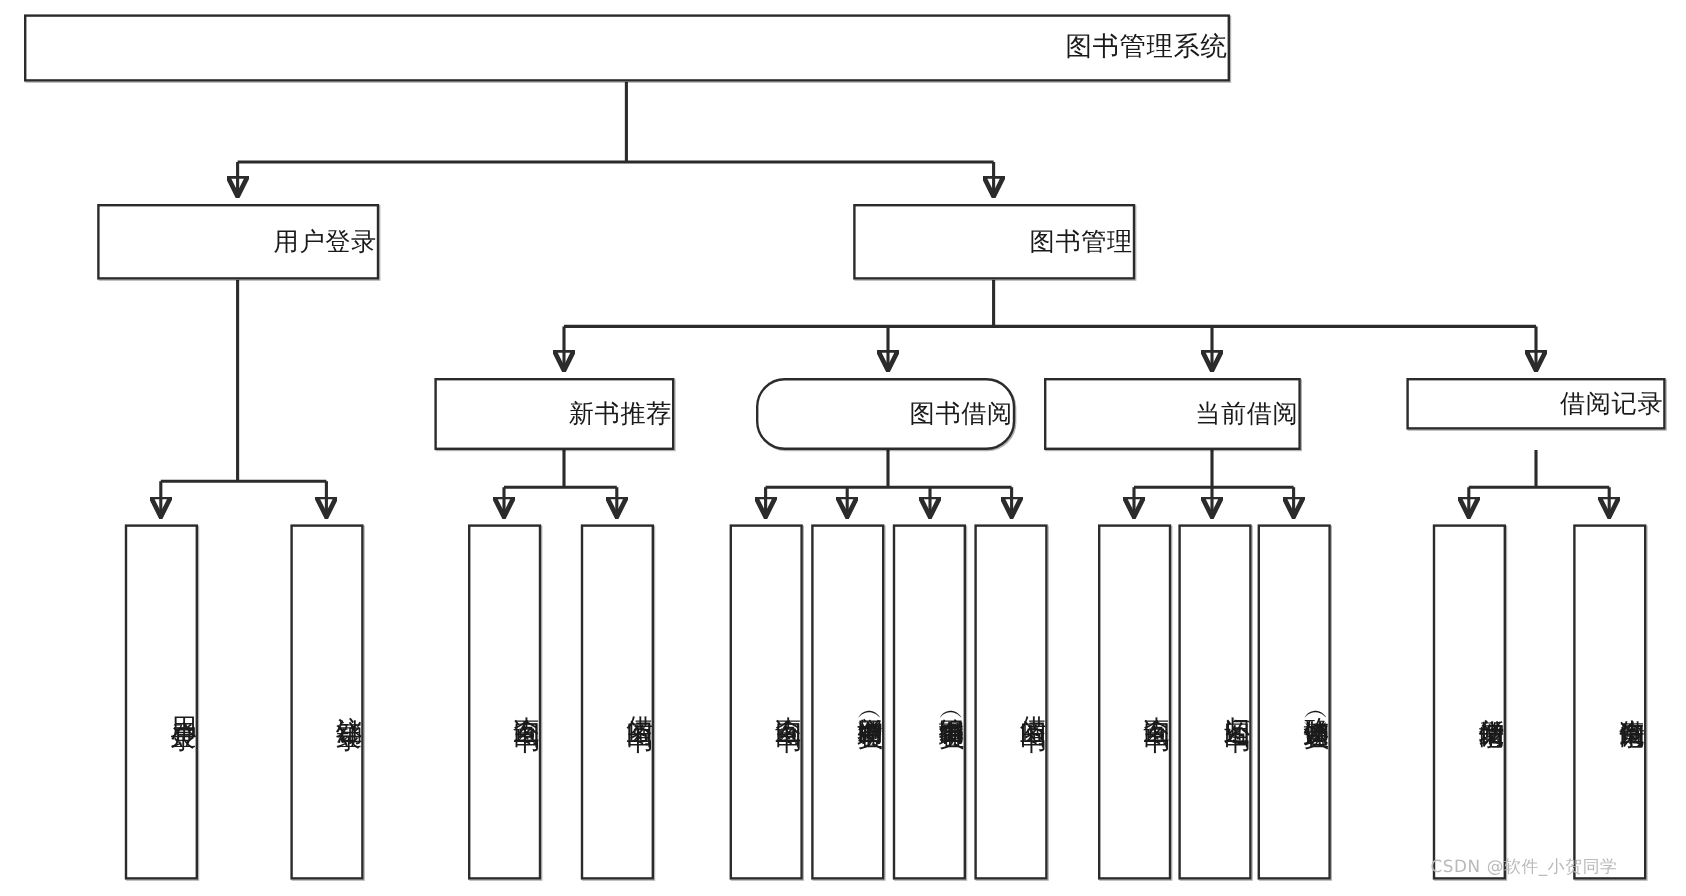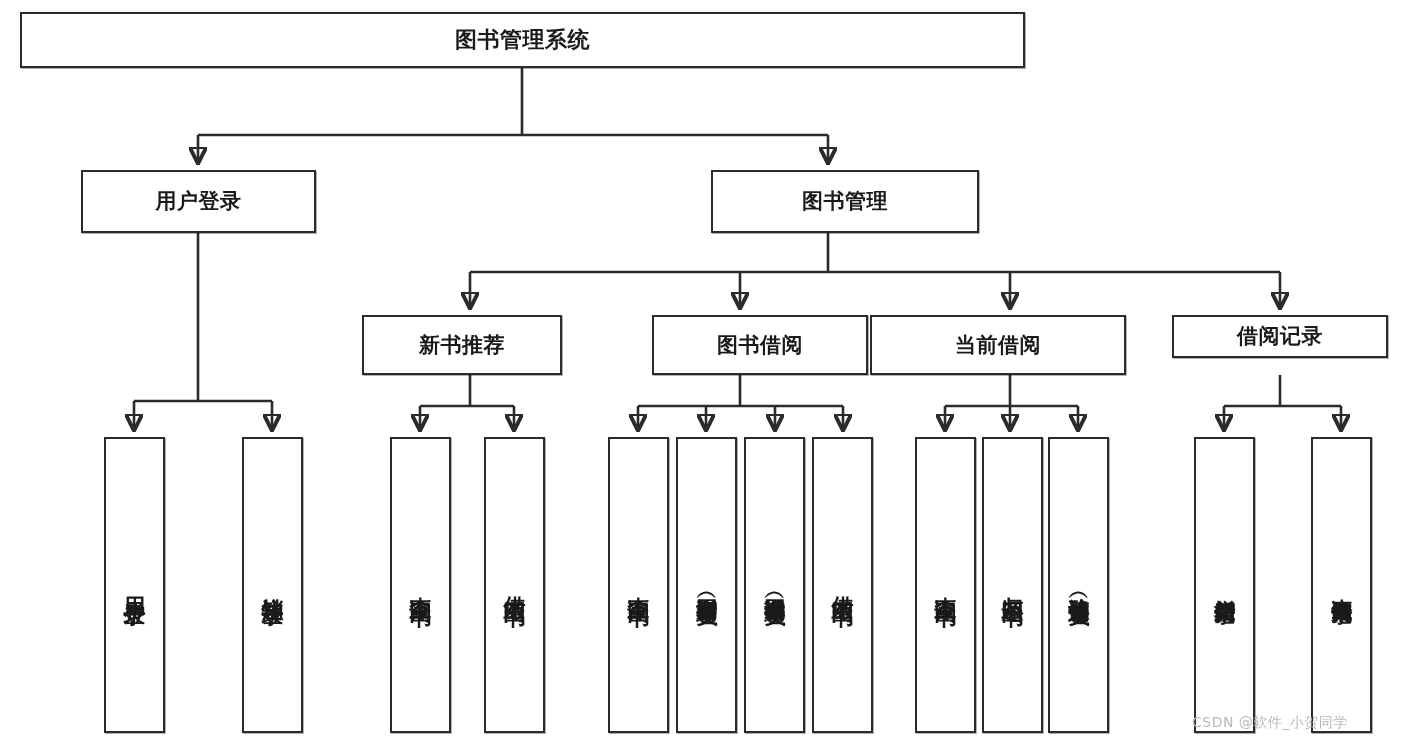--- a/index.html
+++ b/index.html
@@ -13,22 +13,21 @@
 
   
   .node{
     position:absolute;
     background:#ffffff;
     border:2.5px solid #2b2b2b;
     box-sizing:border-box;
     box-shadow:1px 1px 0 rgba(0,0,0,0.30);
     display:flex;
     align-items:center;
-    justify-content:center;
-    font-weight:bold;
+    justify-content:flex-end;
   }
   .node .lbl{
     color:#1a1a1a;
     letter-spacing:0.5px;
     white-space:nowrap;
     line-height:1.25;
   }
   
   .h .lbl{font-size:21px;}
   .root .lbl{font-size:22px;}
@@ -113,31 +112,31 @@
     <line x1="1341" y1="406" x2="1341" y2="430" marker-end="url(#arw)"></line>
   </svg>
 
   <div class="node h root" style="left:20px;top:12px;width:1005px;height:56px;">
     <span class="lbl">图书管理系统</span>
   </div>
 
   <div class="node h" style="left:81px;top:170px;width:235px;height:63px;">
     <span class="lbl">用户登录</span>
   </div>
-  <div class="node h" style="left:711px;top:170px;width:268px;height:63px;">
+  <div class="node h" style="left:711px;top:170px;width:235px;height:63px;">
     <span class="lbl">图书管理</span>
   </div>
 
   <div class="node h" style="left:362px;top:315px;width:200px;height:60px;">
     <span class="lbl">新书推荐</span>
   </div>
-  <div class="node h" style="left:652px;top:315px;width:216px;height:60px;">
+  <div class="node h" style="left:630px;top:315px;width:216px;height:60px;border-radius:24px;">
     <span class="lbl">图书借阅</span>
   </div>
-  <div class="node h" style="left:870px;top:315px;width:256px;height:60px;">
+  <div class="node h" style="left:870px;top:315px;width:214px;height:60px;">
     <span class="lbl">当前借阅</span>
   </div>
   <div class="node h" style="left:1172px;top:315px;width:216px;height:43px;">
     <span class="lbl">借阅记录</span>
   </div>
 
   <div class="node v" style="left:104px;top:437px;width:61px;height:296px;">
     <span class="lbl">用户登录</span>
   </div>
   <div class="node v" style="left:242px;top:437px;width:61px;height:296px;">

